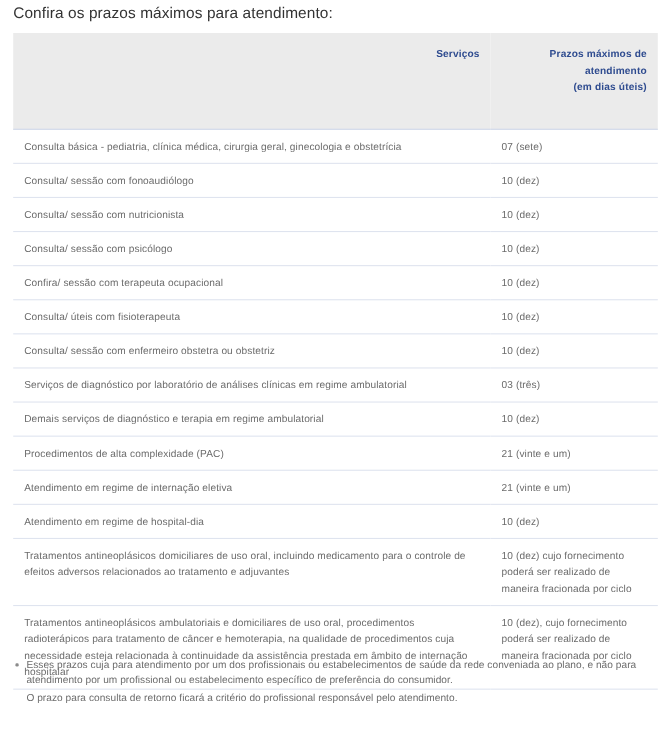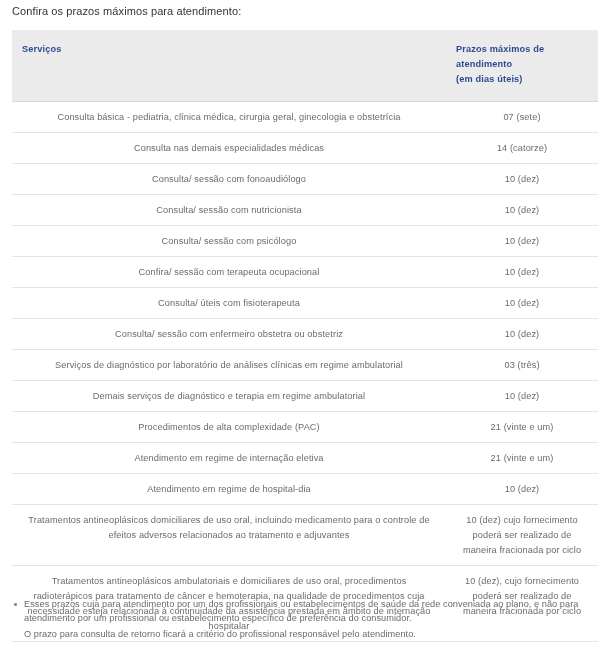--- a/index.html
+++ b/index.html
@@ -22,21 +22,21 @@
     width: 607px;
     height: 663px;
     box-sizing: border-box;
   }
 
   
   .intro-title {
     position: absolute;
     left: 12px;
     top: 3px;
-    font-size: 11px;
+    font-size: 14px;
     line-height: 17px;
     color: #333333;
     letter-spacing: 0.1px;
     white-space: nowrap;
   }
 
   
   .table-wrap {
     position: absolute;
     left: 12px;
@@ -52,35 +52,35 @@
 
   table.prazos col.c-servico { width: 434px; }
   table.prazos col.c-prazo   { width: 152px; }
 
   table.prazos thead th {
     background: #ebebeb;
     color: #2e4b8f;
     font-size: 9.2px;
     line-height: 15px;
     font-weight: bold;
-    text-align: left;
+    text-align: right;
     vertical-align: top;
-    padding: 12px 10px 14px 10px;
+    padding: 12px 10px 30px 10px;
     border: 0;
     letter-spacing: 0.15px;
   }
   table.prazos thead th .hdr-line {
     display: block;
   }
 
   table.prazos tbody td {
     font-size: 9.2px;
     line-height: 15px;
     color: #6b6b6b;
-    text-align: center;
+    text-align: left;
     vertical-align: top;
     padding: 8px 10px 7px 10px;
     border-top: 1px solid #dfe4ef;
     letter-spacing: 0.1px;
   }
   table.prazos tbody tr:first-child td {
     border-top: 1px solid #cfd8ea;
   }
   table.prazos tbody tr:last-child td {
     border-bottom: 1px solid #dfe4ef;
@@ -144,24 +144,20 @@
             <span class="hdr-line">(em dias úteis)</span>
           </th>
         </tr>
       </thead>
       <tbody id="table-body">
           <tr>
             <td class="servico-cell">Consulta básica - pediatria, clínica médica, cirurgia geral, ginecologia e obstetrícia</td>
             <td class="prazo-cell">07 (sete)</td>
           </tr>
           <tr>
-            <td class="servico-cell">Consulta nas demais especialidades médicas</td>
-            <td class="prazo-cell">14 (catorze)</td>
-          </tr>
-          <tr>
             <td class="servico-cell">Consulta/ sessão com fonoaudiólogo</td>
             <td class="prazo-cell">10 (dez)</td>
           </tr>
           <tr>
             <td class="servico-cell">Consulta/ sessão com nutricionista</td>
             <td class="prazo-cell">10 (dez)</td>
           </tr>
           <tr>
             <td class="servico-cell">Consulta/ sessão com psicólogo</td>
             <td class="prazo-cell">10 (dez)</td>

